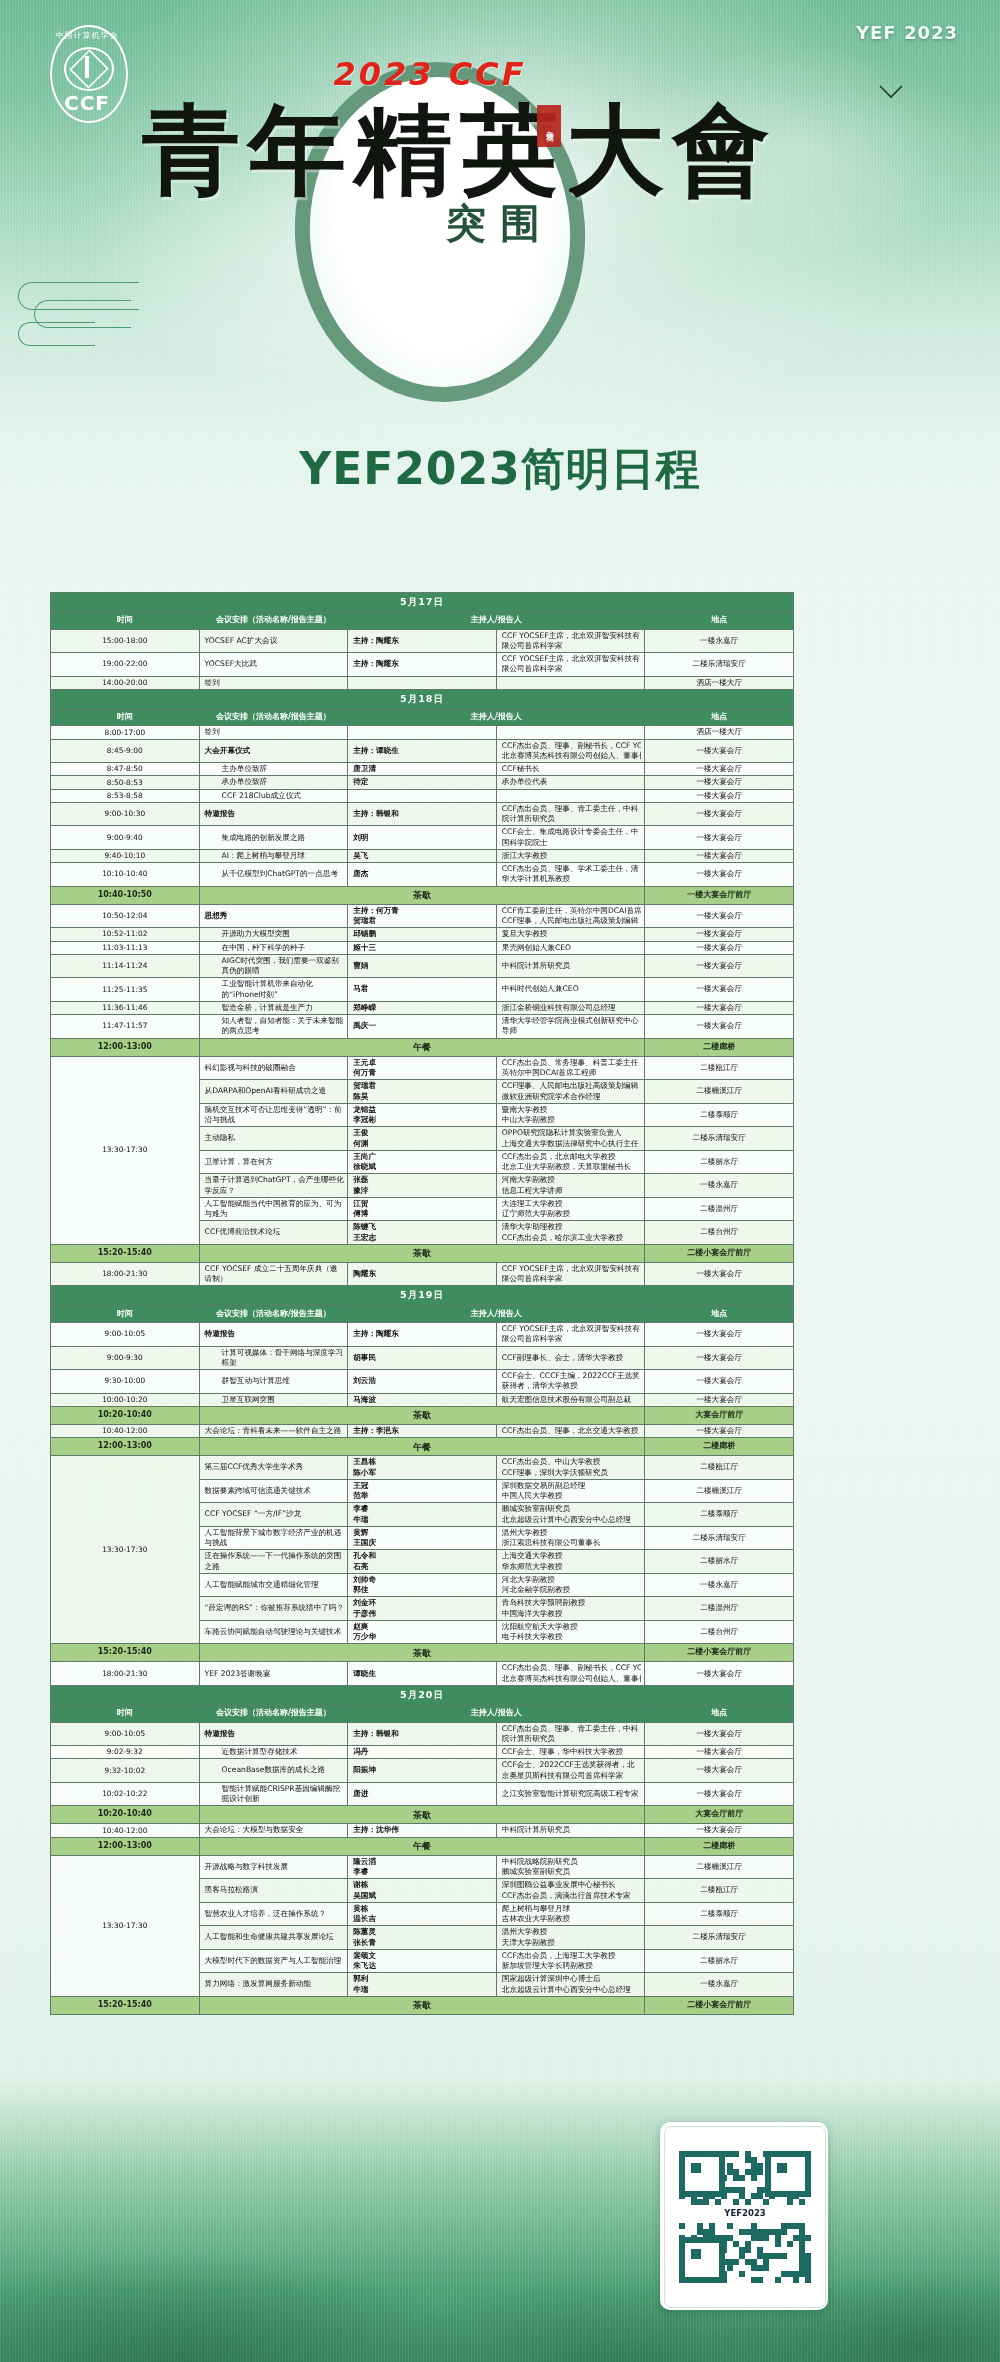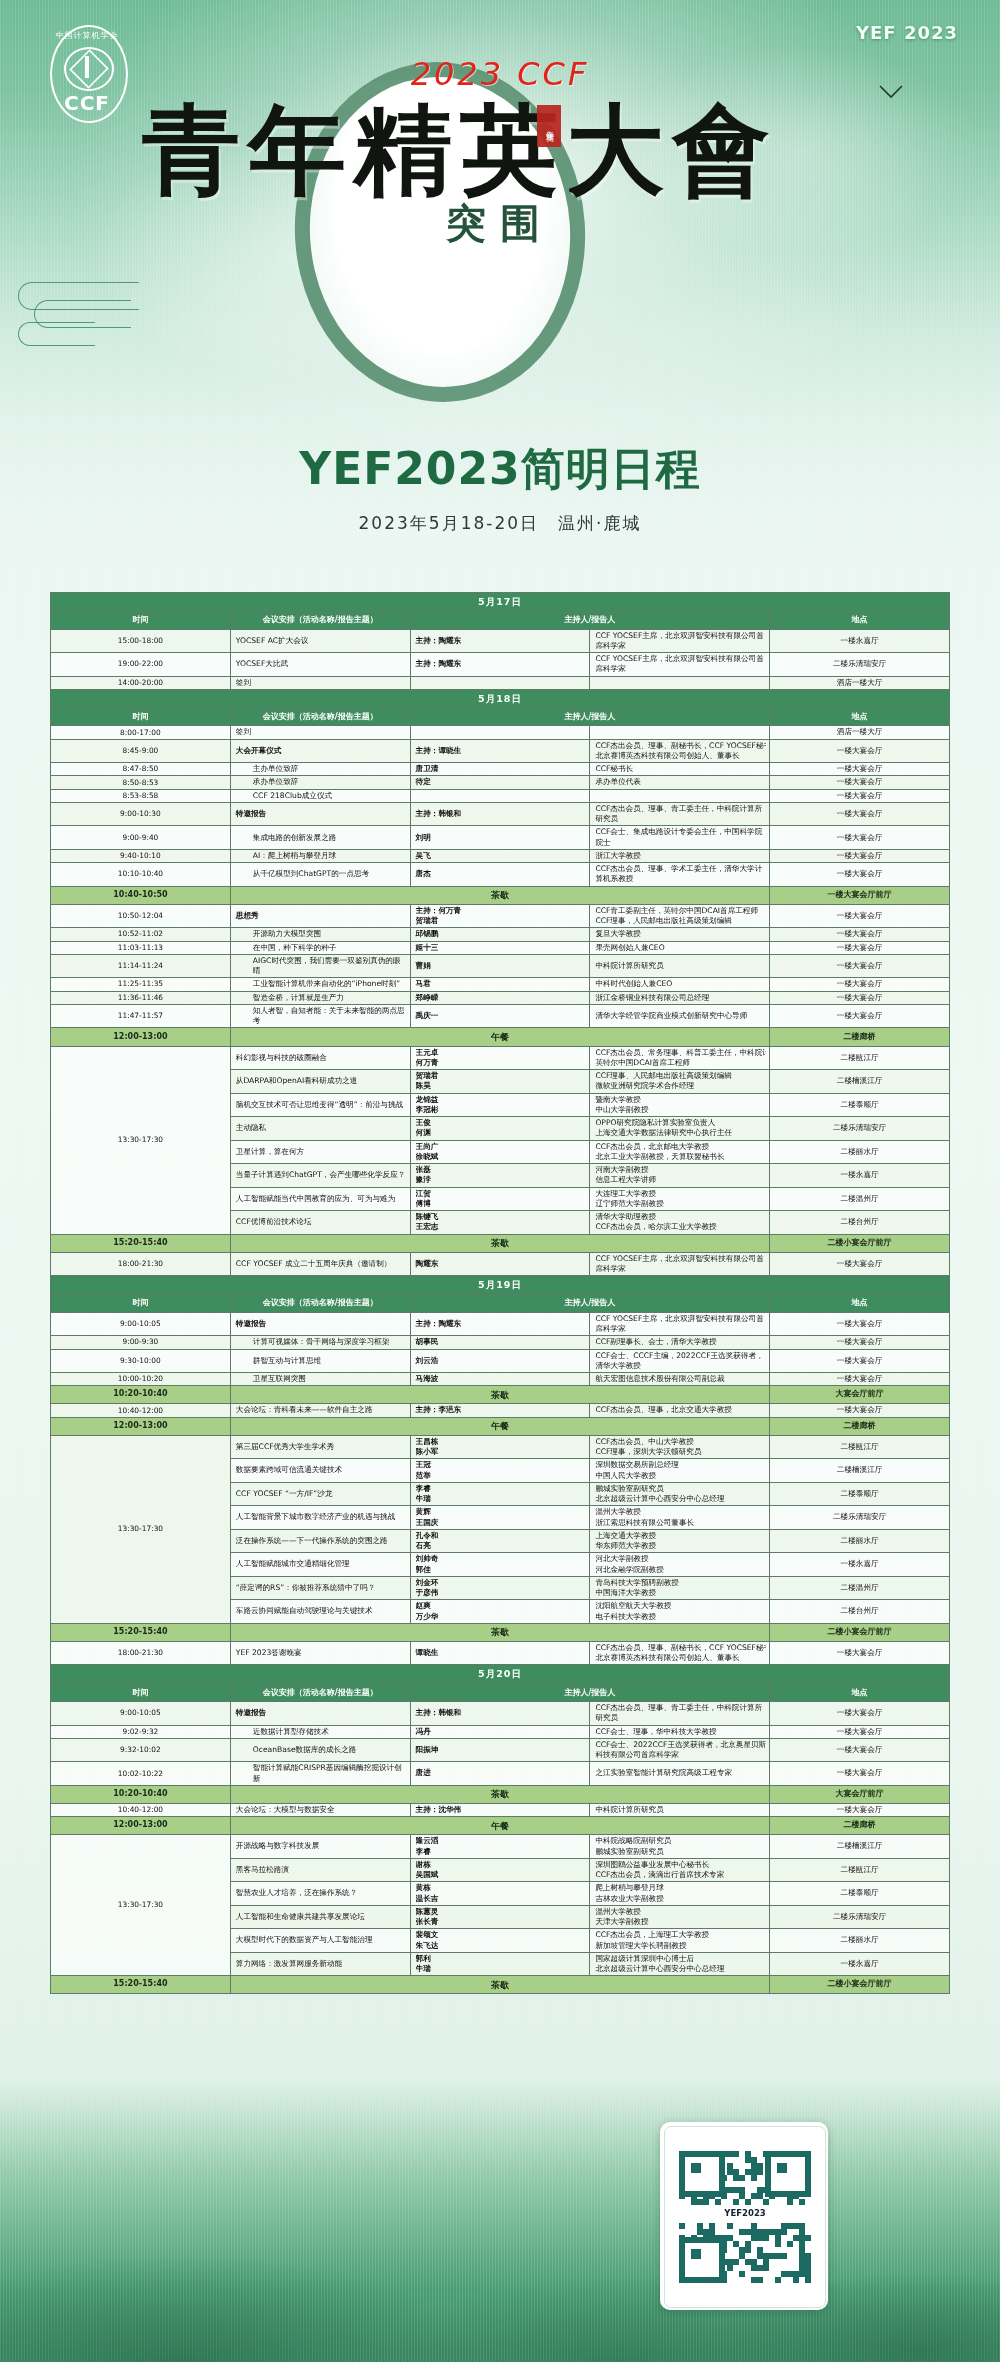--- a/index.html
+++ b/index.html
@@ -105,22 +105,22 @@
     position:absolute;left:80px;top:85px;width:760px;height:130px;
     text-align:center;
     font-family:"DejaVu Serif","Liberation Serif",serif;
     font-size:98px;font-weight:bold;color:#101510;
     letter-spacing:8px;
     line-height:130px;
     text-shadow:2px 3px 0 rgba(255,255,255,.35);
     white-space:nowrap;
   }
   .red-ccf{
-    position:absolute;left:0;top:55px;width:1000px;text-align:center;
-    color:#e2231a;font-size:32px;font-weight:normal;font-style:italic;
+    position:absolute;left:0;top:55px;width:860px;text-align:center;
+    color:#e2231a;font-size:32px;font-weight:bold;font-style:italic;
     letter-spacing:3px;
     text-shadow:1px 1px 0 rgba(255,255,255,.55);
   }
   .cn-sub{
     position:absolute;left:0;top:196px;width:1000px;text-align:center;
     font-family:"DejaVu Serif","Liberation Serif",serif;
     font-size:40px;font-weight:bold;color:#24523a;letter-spacing:14px;
   }
 
   .cloud-deco{
@@ -135,21 +135,21 @@
     position:absolute;left:0;top:440px;width:1000px;text-align:center;
     font-size:44px;font-weight:bold;color:#1f6a42;letter-spacing:1px;
   }
   .date-line{
     position:absolute;left:0;top:512px;width:1000px;text-align:center;
     font-size:17px;color:#2e3a33;letter-spacing:2px;
   }
 
   
   .sched{
-    position:absolute;left:50px;top:592px;width:900px;
+    position:absolute;left:50px;top:592px;width:744px;
     border-collapse:collapse;
     font-size:7.6px;
     color:#111;
     background:rgba(255,255,255,0.18);
     table-layout:fixed;
   }
   .sched td{
     border:1px solid #5f7a68;
     padding:1px 3px;
     line-height:1.35;
@@ -241,21 +241,20 @@
     </div>
   <div class="cn-sub">突围</div>
 
   <div class="cloud-deco">
     <i style="left:0;top:4px;width:120px;height:26px;"></i>
     <i style="left:16px;top:22px;width:96px;height:26px;"></i>
     <i style="left:0;top:44px;width:76px;height:22px;"></i>
   </div>
 
   <div class="main-title">YEF2023简明日程</div>
-  <div class="date-line">2023年5月18-20日　温州·鹿城</div>
 
   <table class="sched">
     <tbody id="sched-body">
         <tr class="daybar">
           <td colspan="5">5月17日</td>
         </tr>
         <tr class="colhead">
           <td colspan="1">时间</td>
           <td colspan="1">会议安排（活动名称/报告主题）</td>
           <td colspan="2">主持人/报告人</td>

